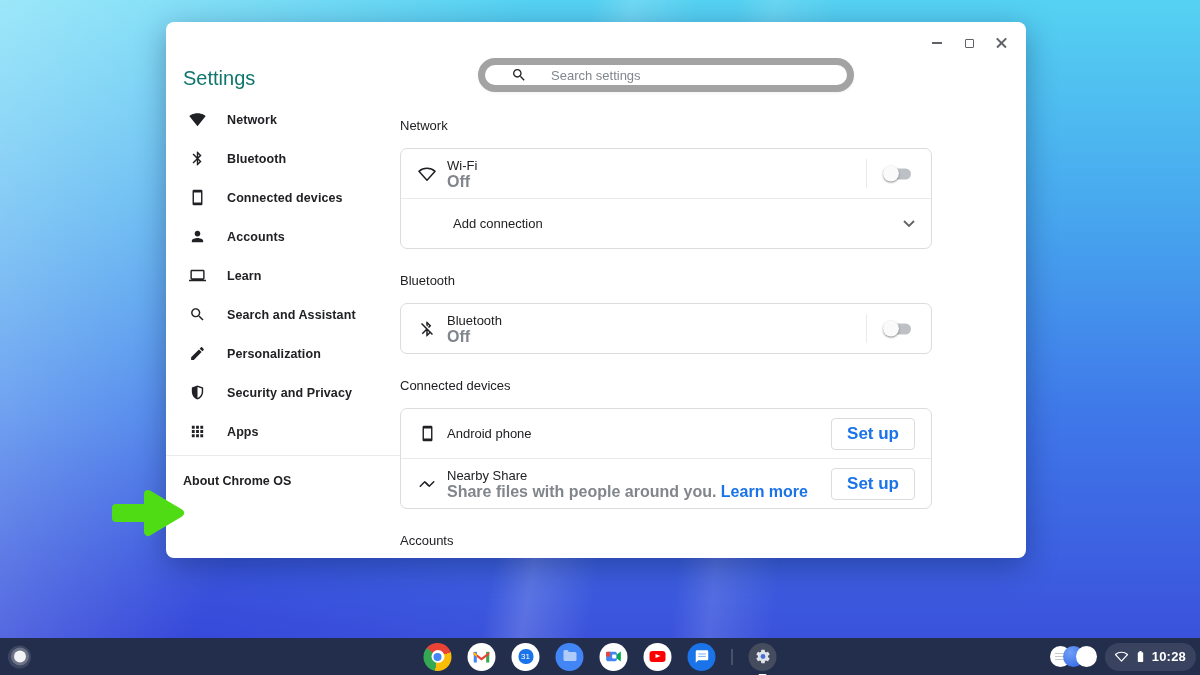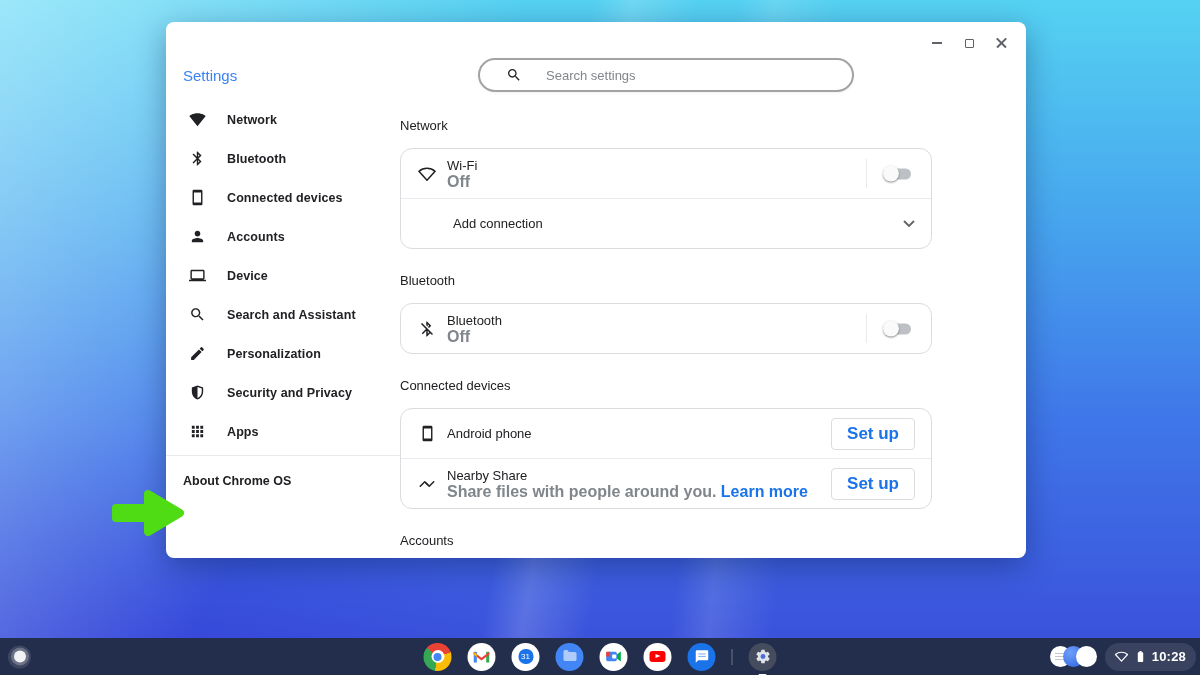--- a/index.html
+++ b/index.html
@@ -27,45 +27,45 @@
     display:flex; align-items:center; justify-content:center; }
   .glyph-min { width:10px; height:1.6px; background:#5f6368; display:block; }
   .glyph-max { width:9px; height:9px; border:1.6px solid #5f6368; border-radius:1px; display:block; }
   .glyph-close { position:relative; width:11px; height:11px; display:block; }
   .glyph-close::before,.glyph-close::after { content:""; position:absolute; left:-1px; top:4.7px;
     width:13px; height:1.6px; background:#5f6368; }
   .glyph-close::before { transform:rotate(45deg);} .glyph-close::after { transform:rotate(-45deg);}
 
   
   .sidebar { position:absolute; left:0; top:0; width:234px; height:100%; }
-  .app-title { position:absolute; left:17px; top:45px; font-size:15px; font-weight:400; color:#3b82f6; }
+  .app-title { position:absolute; left:17px; top:45px; font-size:20px; font-weight:400; color:#0f766e; }
   .nav { position:absolute; left:0; top:78px; width:100%; }
   .nav-item { height:39px; display:flex; align-items:center; padding-left:23px; cursor:pointer; }
   .nav-item svg { width:17px; height:17px; flex:none; }
   .nav-item .lbl { margin-left:21px; font-size:12.5px; font-weight:600; color:#202124; letter-spacing:.1px; }
   .adv-row { height:39px; display:flex; align-items:center; justify-content:space-between;
     padding:0 52px 0 17px; cursor:pointer; }
   .adv-row .lbl { font-size:12.5px; font-weight:600; color:#202124; }
   .side-divider { height:1px; background:#e8eaed; margin:4px 0 8px 0; }
   .about-row { height:34px; display:flex; align-items:center; padding-left:17px; cursor:pointer; }
   .about-row .lbl { font-size:12.5px; font-weight:600; color:#202124; }
 
   
   .search-bar { position:absolute; left:312px; top:36px; width:376px; height:34px;
-    border:2px solid #a3a3a3; border-radius:17px; background:#fff; display:flex; align-items:center;
+    border:7px solid #a3a3a3; border-radius:17px; background:#fff; display:flex; align-items:center;
     padding:0 14px; box-shadow:0 1px 3px rgba(0,0,0,.06); }
   .search-bar svg { width:16px; height:16px; margin-left:12px; flex:none; }
   .search-bar input { border:none; outline:none; flex:1; margin-left:24px; font-size:13px;
     color:#202124; font-family:"Liberation Sans",sans-serif; background:transparent; }
   .search-bar input::placeholder { color:#80868b; }
 
   
   .content { position:absolute; left:234px; top:96px; width:532px; }
   .sec-h { font-size:13px; font-weight:400; color:#202124; line-height:16px; margin-bottom:14px; }
-  .card { background:#fff; border:1px solid #dadce0; border-radius:12px; overflow:hidden; }
+  .card { background:#fff; border:1px solid #dadce0; border-radius:7px; overflow:hidden; }
   .row { position:relative; display:flex; align-items:center; padding:0 16px; height:49px; }
   .row-divider { height:1px; background:#e8eaed; }
   .row .ric { width:20px; display:flex; justify-content:center; flex:none; }
   .row .txt { margin-left:10px; }
   .t1 { font-size:13px; color:#202124; line-height:16px; }
   .t2 { font-size:16px; color:#80868b; line-height:15px;font-weight:bold; }
   .t2 .link { color:#1a73e8; cursor:pointer; }
   .vdiv { position:absolute; top:10px; bottom:10px; width:1px; background:#e8eaed; }
   .toggle-wrap .vdiv { right:64px; }
   .btn-wrap .vdiv { right:90px; }
@@ -173,21 +173,21 @@
         <div class="nav-item">
           <svg viewBox="0 0 24 24" fill="#202124">
               <path d="M12 12c2.21 0 4-1.79 4-4s-1.79-4-4-4-4 1.79-4 4 1.79 4 4 4zm0 2c-2.67 0-8 1.34-8 4v2h16v-2c0-2.66-5.33-4-8-4z"></path>
             </svg>
           <span class="lbl">Accounts</span>
         </div>
         <div class="nav-item">
           <svg viewBox="0 0 24 24" fill="#202124">
               <path d="M20 18c1.1 0 2-.9 2-2V6c0-1.1-.9-2-2-2H4c-1.1 0-2 .9-2 2v10c0 1.1.9 2 2 2H0v2h24v-2h-4zM4 6h16v10H4V6z"></path>
             </svg>
-          <span class="lbl">Device</span>
+          <span class="lbl">Learn</span>
         </div>
         <div class="nav-item">
           <svg viewBox="0 0 24 24" fill="#202124">
               <path d="M15.5 14h-.79l-.28-.27C15.41 12.59 16 11.11 16 9.5 16 5.91 13.09 3 9.5 3S3 5.91 3 9.5 5.91 16 9.5 16c1.61 0 3.09-.59 4.23-1.57l.27.28v.79l5 4.99L20.49 19l-4.99-5zm-6 0C7.01 14 5 11.99 5 9.5S7.01 5 9.5 5 14 7.01 14 9.5 11.99 14 9.5 14z"></path>
             </svg>
           <span class="lbl">Search and Assistant</span>
         </div>
         <div class="nav-item">
           <svg viewBox="0 0 24 24" fill="#202124">
               <path d="M3 17.25V21h3.75L17.81 9.94l-3.75-3.75L3 17.25zM20.71 7.04c.39-.39.39-1.02 0-1.41l-2.34-2.34c-.39-.39-1.02-.39-1.41 0l-1.83 1.83 3.75 3.75 1.83-1.83z"></path>

